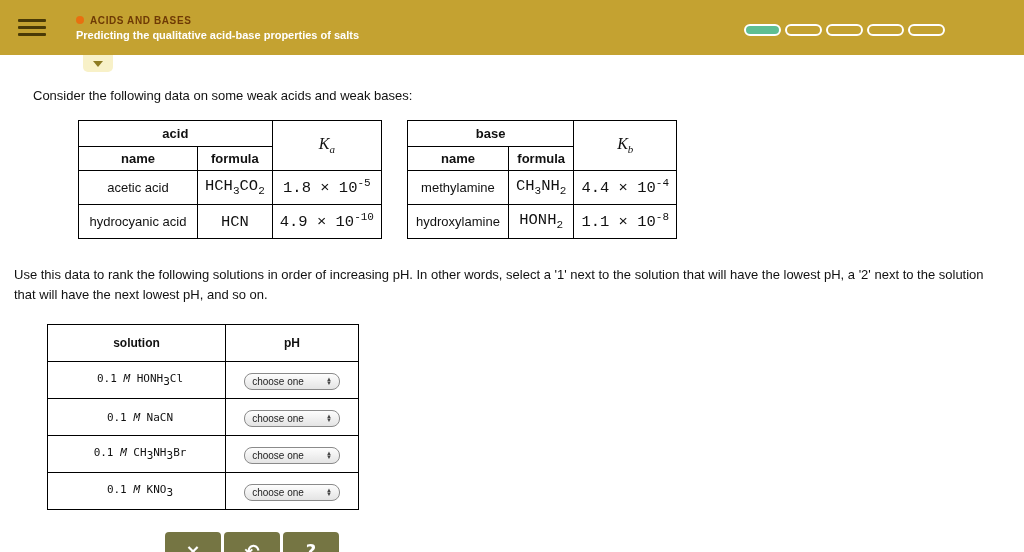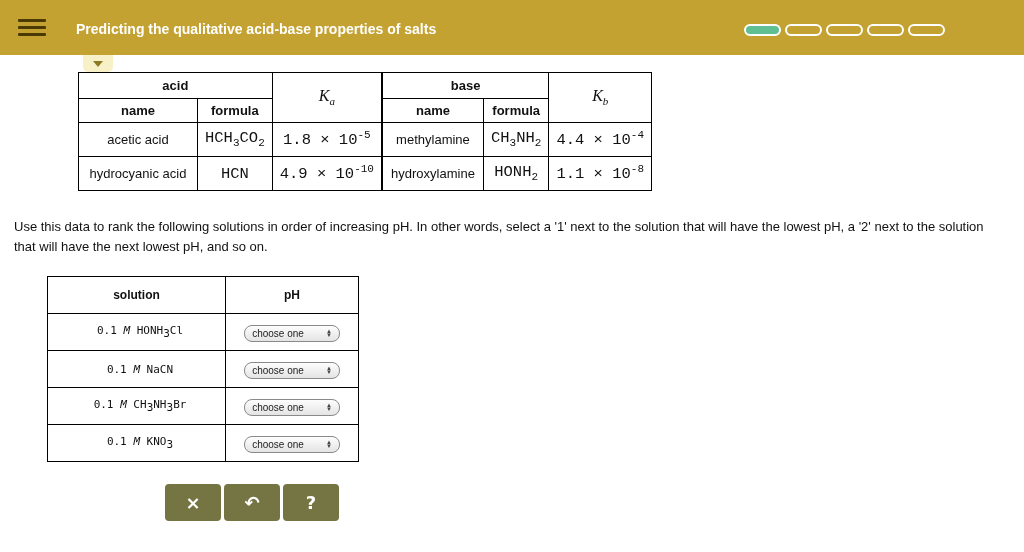--- a/index.html
+++ b/index.html
@@ -8,31 +8,31 @@
     background:#ffffff;font-family:"Liberation Sans",sans-serif;color:#111;
   }
   
   .app-header{height:55px;background:#C4A231;display:flex;align-items:center;position:relative;}
   .hamburger{width:28px;margin-left:18px;cursor:pointer;}
   .hamburger .bar{height:3px;background:#4a3a06;margin:4px 0;border-radius:1px;}
   .header-text{margin-left:30px;}
   .topic-line{display:flex;align-items:center;gap:6px;}
   .topic-dot{width:8px;height:8px;border-radius:50%;background:#E8700F;}
   .topic-label{font-size:10px;font-weight:bold;letter-spacing:.6px;color:#6e3a05;}
-  .page-title{font-size:14px;font-weight:bold;color:#ffffff;margin-top:3px;}
+  .page-title{font-size:11px;font-weight:bold;color:#ffffff;margin-top:3px;}
   .progress-bar{position:absolute;right:79px;top:24px;display:flex;gap:4px;}
   .seg{width:33px;height:8px;border:2px solid #fff;border-radius:6px;background:transparent;}
   .seg.filled{background:#5FBE92;}
   
   .collapse-tab{position:absolute;left:83px;top:55px;width:30px;height:17px;background:#F8F1C8;
     border-radius:0 0 5px 5px;display:flex;align-items:center;justify-content:center;cursor:pointer;}
   .tri-down{width:0;height:0;border-left:5px solid transparent;border-right:5px solid transparent;border-top:6px solid #8D7B22;}
   
   .intro{margin:33px 0 0 33px;font-size:13px;}
-  .tables-row{display:flex;margin:17px 0 0 70px;padding-left:8px;}
+  .tables-row{display:flex;gap:25px;margin:17px 0 0 70px;padding-left:8px;}
   table.data-table{border-collapse:collapse;font-size:13px;}
   .data-table th,.data-table td{border:1px solid #000;text-align:center;padding:0 7px;}
   .group-h{height:25px;font-weight:bold;font-size:13px;}
   .col-h{height:23px;font-weight:bold;font-size:13px;}
   .k-h{font-family:"Liberation Serif",serif;font-style:italic;font-weight:normal;font-size:16px;min-width:72px;}
   .data-table td{height:33px;}
   .name-col-a{min-width:104px;}
   .name-col-b{min-width:86px;}
   .serif{font-family:Liberation Mono, monospace;font-size:15.5px;}
   .kval{text-align:left;}
@@ -60,36 +60,41 @@
 </head>
 <body>
 
 <header class="app-header">
   <div class="hamburger">
     <div class="bar"></div>
     <div class="bar"></div>
     <div class="bar"></div>
   </div>
   <div class="header-text">
+    <div class="topic-line">
+      <span class="topic-dot"></span>
+      <span class="topic-label">ACIDS AND BASES</span>
+    </div>
     <div class="page-title">Predicting the qualitative acid-base properties of salts</div>
   </div>
   <div class="progress-bar">
       <span class="seg filled"></span>
       <span class="seg"></span>
       <span class="seg"></span>
       <span class="seg"></span>
       <span class="seg"></span>
     </div>
 </header>
 
 <div class="collapse-tab">
   <span class="tri-down"></span>
 </div>
 
 <main>
+  <p class="intro">Consider the following data on some weak acids and weak bases:</p>
 
   <div class="tables-row">
     <table class="data-table">
       <tbody>
           <tr>
         <th class="group-h" colspan="2">acid</th>
         <th class="k-h" rowspan="2">K<sub>a</sub></th>
       </tr>
       <tr>
         <th class="col-h name-col-a">name</th>

